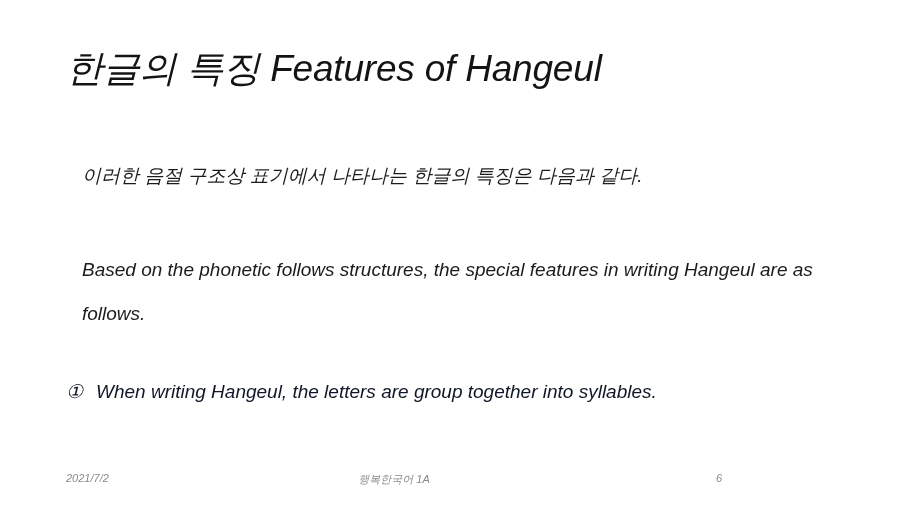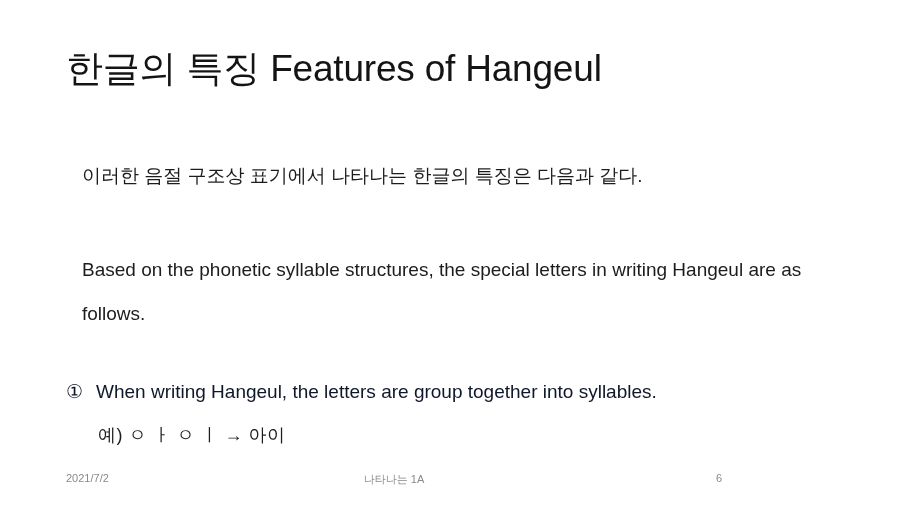--- a/index.html
+++ b/index.html
@@ -12,20 +12,21 @@
     background: #ffffff;
     font-family: "Liberation Sans", sans-serif;
     color: #1a1a1a;
     overflow: hidden;
   }
   .slide {
     position: relative;
     width: 788px;
     height: 506px;
     box-sizing: border-box;
+    font-style: italic;
   }
   .title {
     position: absolute;
     left: 66px;
     top: 44px;
     font-size: 37px;
     font-weight: 400;
     letter-spacing: -0.2px;
     white-space: nowrap;
     color: #141414;
@@ -112,27 +113,26 @@
 <div class="slide">
 
   <div class="title">
     <span class="title-ko">한글의 특징</span>
     <span class="title-en">Features of Hangeul</span>
   </div>
 
   <div class="body">
     <p class="para">이러한 음절 구조상 표기에서 나타나는 한글의 특징은 다음과 같다.</p>
     <div class="para-gap"></div>
-    <p class="para wrap">Based on the phonetic syllable structures, the special letters in writing Hangeul are as follows.</p>
+    <p class="para wrap">Based on the phonetic follows structures, the special features in writing Hangeul are as follows.</p>
     <div class="para-gap"></div>
     <p class="list-item">
       <span class="marker">①</span><span>When writing Hangeul, the letters are group together into syllables.</span>
     </p>
-    <p class="example">예) ㅇ ㅏ  ㅇ ㅣ → 아이</p>
   </div>
 
   <div class="footer">
     <span class="footer-date">2021/7/2</span>
-    <span class="footer-center">나타나는 1A</span>
+    <span class="footer-center">행복한국어 1A</span>
     <span class="footer-page">6</span>
   </div>
 
 </div>
 
 </body></html>

